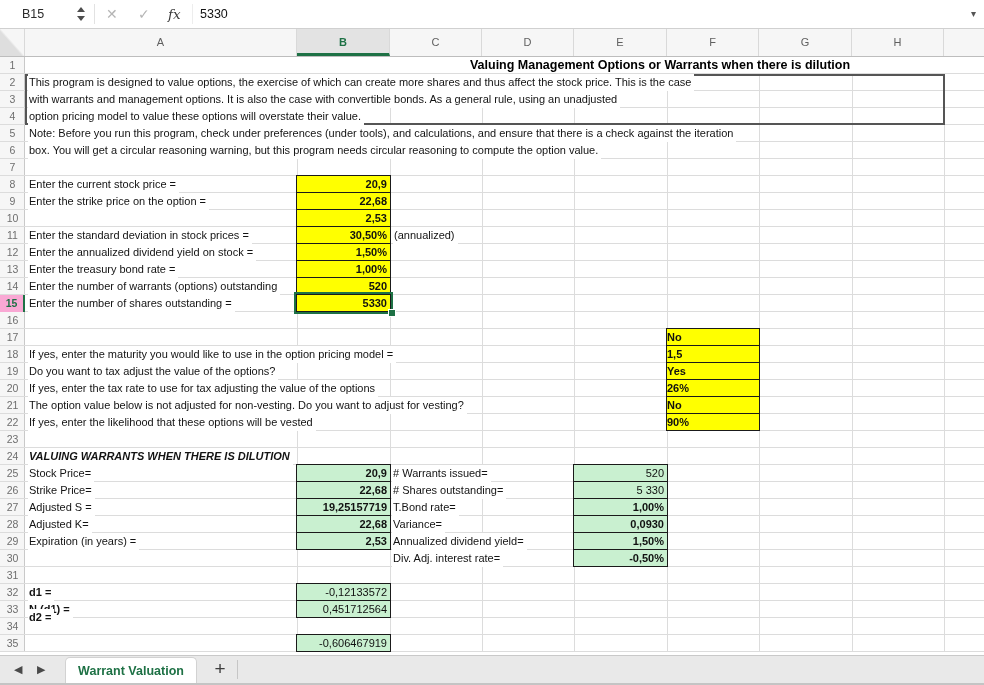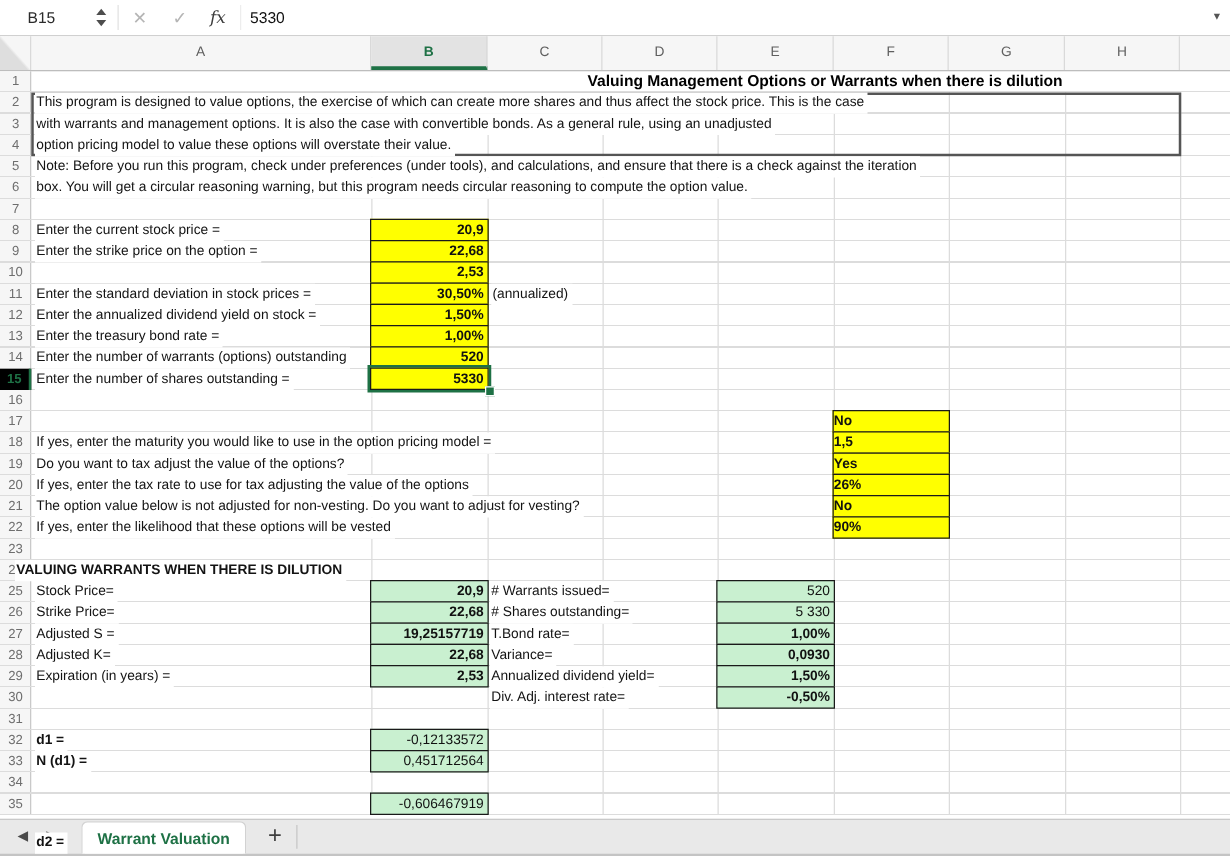--- a/index.html
+++ b/index.html
@@ -34,21 +34,21 @@
            font-size:11px;color:#5f5f5f;border-right:1px solid #d9d9d9;box-sizing:border-box;cursor:pointer;}
   .colhead.sel{background:#e3e3e3;color:#1E7145;font-weight:bold;
                border-bottom:3px solid #1E7145;}
   #cornerstub{position:absolute;left:0;top:0;width:25px;height:27px;
               background:linear-gradient(to top right,#dedede 46%,#f6f6f6 52%);
               border-right:1px solid #d9d9d9;box-sizing:border-box;cursor:pointer;}
   #rowhdrbg{position:absolute;left:0;top:57px;width:25px;height:595px;background:#f6f6f6;
             border-right:1px solid #c9c9c9;box-sizing:border-box;}
   .rowhead{position:absolute;left:0;width:25px;height:17px;line-height:17px;text-align:center;
            font-size:10.5px;color:#6e6e6e;cursor:pointer;box-sizing:border-box;}
-  .rowhead.sel{color:#1E7145;font-weight:bold;border-right:2px solid #1E7145;background:#000000;}
+  .rowhead.sel{color:#1E7145;font-weight:bold;border-right:2px solid #1E7145;background:#f9a8d4;}
 
   
   #hgrid{position:absolute;left:0;top:57px;width:984px;height:595px;pointer-events:none;
          background:repeating-linear-gradient(to bottom,transparent 0px,transparent 16px,#dcdcdc 16px,#dcdcdc 17px);}
   .vline{position:absolute;top:74px;height:578px;width:1px;background:#dcdcdc;pointer-events:none;}
 
   
   .lbl{position:absolute;height:17px;line-height:17px;font-size:11px;color:#131313;
        white-space:nowrap;background:#fff;padding:0 3px 0 1px;}
   .bold{font-weight:bold;}
@@ -193,21 +193,21 @@
     <div class="lbl" style="left: 28px; top: 346px;">If yes, enter the maturity you would like to use in the option pricing model =</div>
     <div class="cell ycell centered" style="left: 666px; top: 345px; width: 94px;">1,5</div>
     <div class="lbl" style="left: 28px; top: 363px;">Do you want to tax adjust the value of the options?</div>
     <div class="cell ycell centered" style="left: 666px; top: 362px; width: 94px;">Yes</div>
     <div class="lbl" style="left: 28px; top: 380px;">If yes, enter the tax rate to use for tax adjusting the value of the options</div>
     <div class="cell ycell centered" style="left: 666px; top: 379px; width: 94px;">26%</div>
     <div class="lbl" style="left: 28px; top: 397px;">The option value below is not adjusted for non-vesting. Do you want to adjust for vesting?</div>
     <div class="cell ycell centered" style="left: 666px; top: 396px; width: 94px;">No</div>
     <div class="lbl" style="left: 28px; top: 414px;">If yes, enter the likelihood that these options will be vested</div>
     <div class="cell ycell centered" style="left: 666px; top: 413px; width: 94px;">90%</div>
-    <div class="lbl bold" style="left: 12px; top: 448px;">VALUING WARRANTS WHEN THERE IS DILUTION</div>
+    <div class="lbl bold" style="left: 28px; top: 448px; font-style: italic;">VALUING WARRANTS WHEN THERE IS DILUTION</div>
     <div class="lbl" style="left: 28px; top: 465px;">Stock Price=</div>
     <div class="cell gcell bold" style="left: 296px; top: 464px; width: 95px;">20,9</div>
     <div class="lbl" style="left: 28px; top: 482px;">Strike Price=</div>
     <div class="cell gcell bold" style="left: 296px; top: 481px; width: 95px;">22,68</div>
     <div class="lbl" style="left: 28px; top: 499px;">Adjusted S =</div>
     <div class="cell gcell bold" style="left: 296px; top: 498px; width: 95px;">19,25157719</div>
     <div class="lbl" style="left: 28px; top: 516px;">Adjusted K=</div>
     <div class="cell gcell bold" style="left: 296px; top: 515px; width: 95px;">22,68</div>
     <div class="lbl" style="left: 28px; top: 533px;">Expiration (in years) =</div>
     <div class="cell gcell bold" style="left: 296px; top: 532px; width: 95px;">2,53</div>
@@ -220,17 +220,17 @@
     <div class="lbl" style="left: 392px; top: 516px;">Variance=</div>
     <div class="cell gcell bold" style="left: 573px; top: 515px; width: 95px;">0,0930</div>
     <div class="lbl" style="left: 392px; top: 533px;">Annualized dividend yield=</div>
     <div class="cell gcell bold" style="left: 573px; top: 532px; width: 95px;">1,50%</div>
     <div class="lbl" style="left: 392px; top: 550px;">Div. Adj. interest rate=</div>
     <div class="cell gcell bold" style="left: 573px; top: 549px; width: 95px;">-0,50%</div>
     <div class="lbl bold" style="left: 28px; top: 584px;">d1 =</div>
     <div class="cell gcell" style="left: 296px; top: 583px; width: 95px;">-0,12133572</div>
     <div class="lbl bold" style="left: 28px; top: 601px;">N (d1) =</div>
     <div class="cell gcell" style="left: 296px; top: 600px; width: 95px;">0,451712564</div>
-    <div class="lbl bold" style="left: 28px; top: 666px;">d2 =</div>
+    <div class="lbl bold" style="left: 28px; top: 609px;">d2 =</div>
     <div class="cell gcell" style="left: 296px; top: 634px; width: 95px;">-0,606467919</div>
     <div id="selbox" style="left: 294px; top: 292px; width: 99px; height: 22px;"></div>
     <div id="fillhandle" style="left: 388px; top: 309px;"></div>
   </div>
 
 </body></html>

